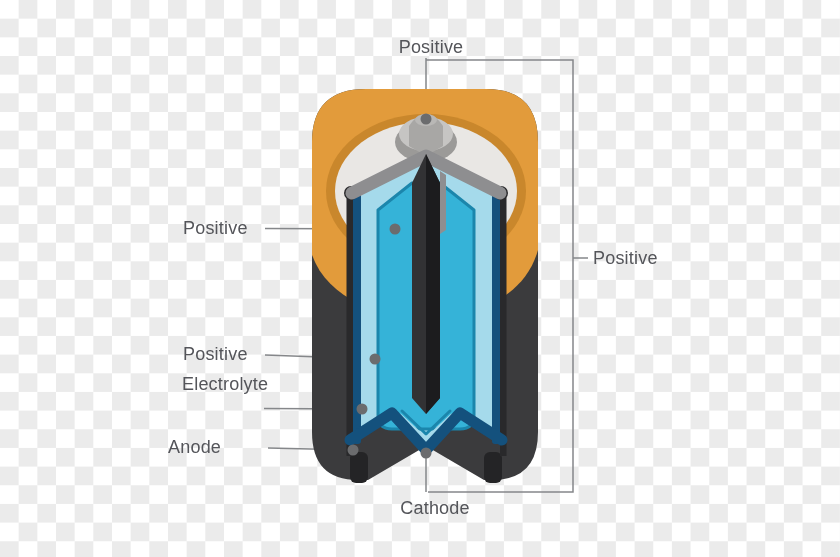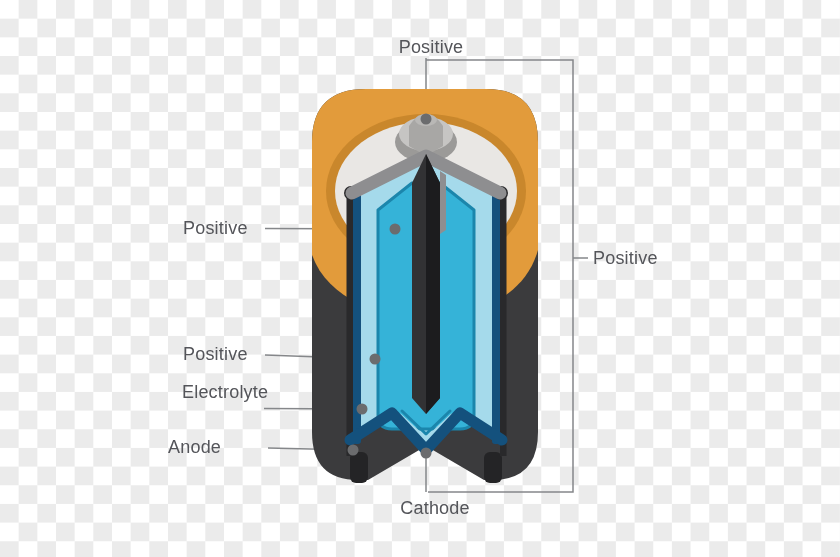--- a/index.html
+++ b/index.html
@@ -86,17 +86,17 @@
       <circle cx="375" cy="359" r="5.5"></circle>
       <circle cx="362" cy="409" r="5.5"></circle>
       <circle cx="353" cy="450" r="5.5"></circle>
       <circle cx="426" cy="453" r="5.5"></circle>
     </g>
   </svg>
 
   <div class="lbl center" style="left:431px;top:47px">Positive</div>
   <div class="lbl" style="left:183px;top:228px">Positive</div>
   <div class="lbl" style="left:183px;top:354px">Positive</div>
-  <div class="lbl" style="left:182px;top:392px">Electrolyte</div>
+  <div class="lbl" style="left:182px;top:384px">Electrolyte</div>
   <div class="lbl" style="left:168px;top:447px">Anode</div>
   <div class="lbl center" style="left:435px;top:508px">Cathode</div>
   <div class="lbl" style="left:593px;top:258px">Positive</div>
 </div>
 
 </body></html>

